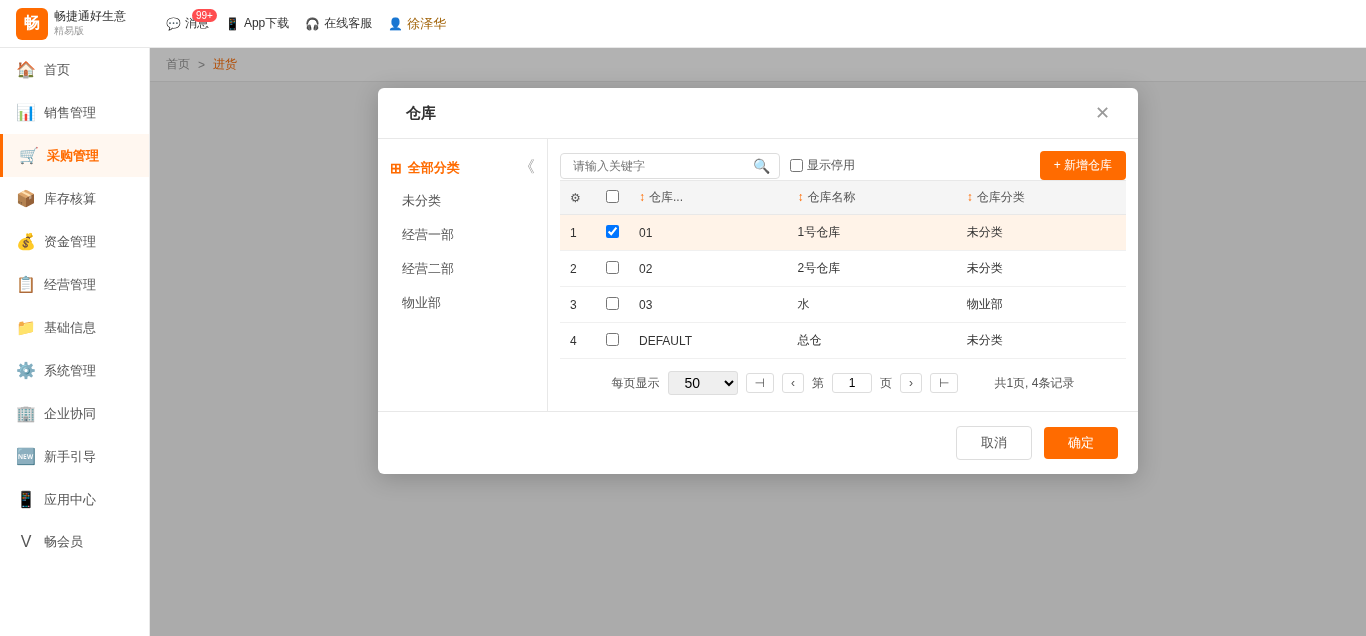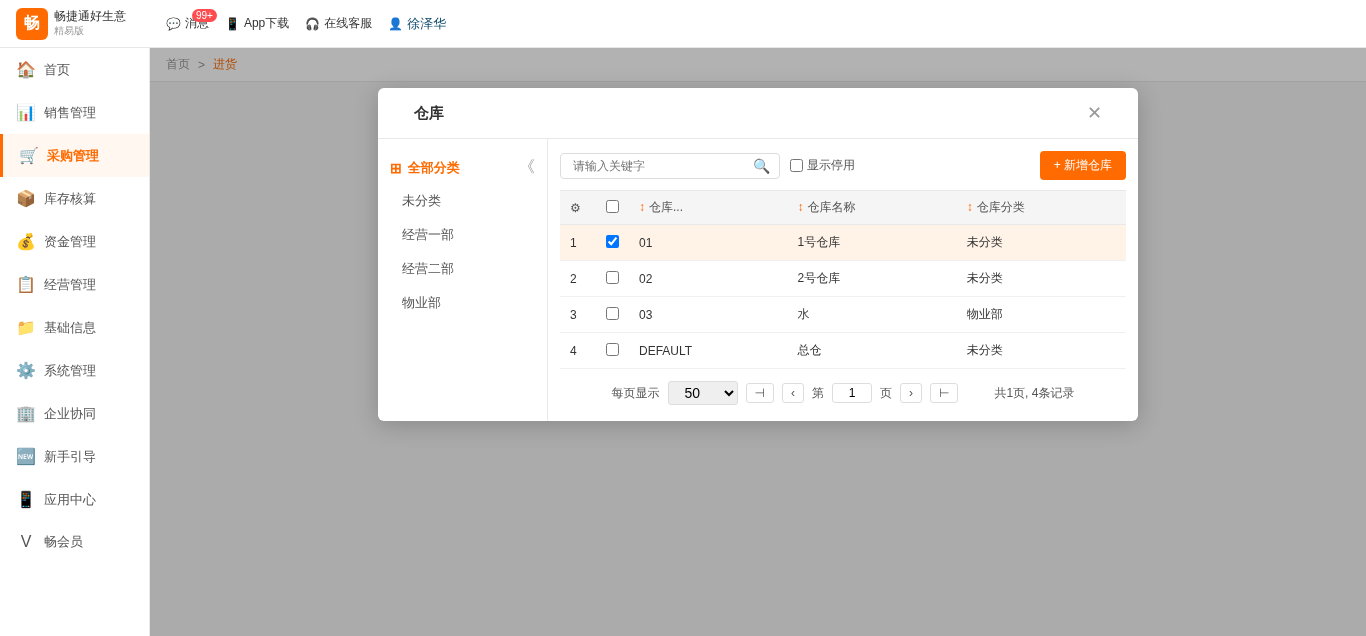--- a/index.html
+++ b/index.html
@@ -66,21 +66,21 @@
     .msg-area { display: flex; align-items: center; gap: 4px; cursor: pointer; font-size: 12px; color: #333; position: relative; }
     .badge {
       background: #ff4d4f;
       color: white;
       border-radius: 8px;
       font-size: 10px;
       padding: 1px 4px;
       position: absolute;
       top: -6px; right: -8px;
     }
-    .user-name { font-size: 13px; color: #0c4a6e; cursor: pointer; }
+    .user-name { font-size: 13px; color: #a16207; cursor: pointer; }
 
     
     .main-layout {
       display: flex;
       height: calc(636px - 48px);
     }
 
     
     .sidebar {
       width: 150px;
@@ -140,21 +140,21 @@
       background: #fff;
       border-radius: 6px;
       box-shadow: 0 4px 24px rgba(0,0,0,0.2);
       z-index: 200;
       overflow: hidden;
     }
     .modal-header {
       display: flex;
       align-items: center;
       justify-content: space-between;
-      padding: 14px 36px;
+      padding: 14px 28px;
       border-bottom: 1px solid #e8e8e8;
     }
     .modal-title { font-size: 15px; font-weight: bold; color: #333; }
     .modal-close { cursor: pointer; font-size: 18px; color: #999; }
     .modal-body { display: flex; }
 
     
     .category-panel {
       width: 170px;
       border-right: 1px solid #e8e8e8;
@@ -189,21 +189,21 @@
     .table-panel {
       flex: 1;
       display: flex;
       flex-direction: column;
       padding: 12px;
     }
     .toolbar-row {
       display: flex;
       align-items: center;
       gap: 10px;
-      margin-bottom: 10px;
+      margin-bottom: 0;
     }
     .search-box {
       display: flex;
       align-items: center;
       border: 1px solid #ddd;
       border-radius: 4px;
       padding: 0 8px;
       background: #fff;
       flex: 1;
       max-width: 220px;
@@ -515,15 +515,19 @@
             <span>第</span>
             <input type="text" class="page-input" value="1" style="">
             <span>页</span>
             <button class="page-btn">›</button>
             <button class="page-btn">⊢</button>
             <span class="page-info">共1页, 4条记录</span>
           </div>
         </div>
       </div>
 
+      <div class="modal-footer">
+        <button class="cancel-btn">取消</button>
+        <button class="confirm-btn">确定</button>
+      </div>
     </div>
   </div>
 </div>
 
 </body></html>

